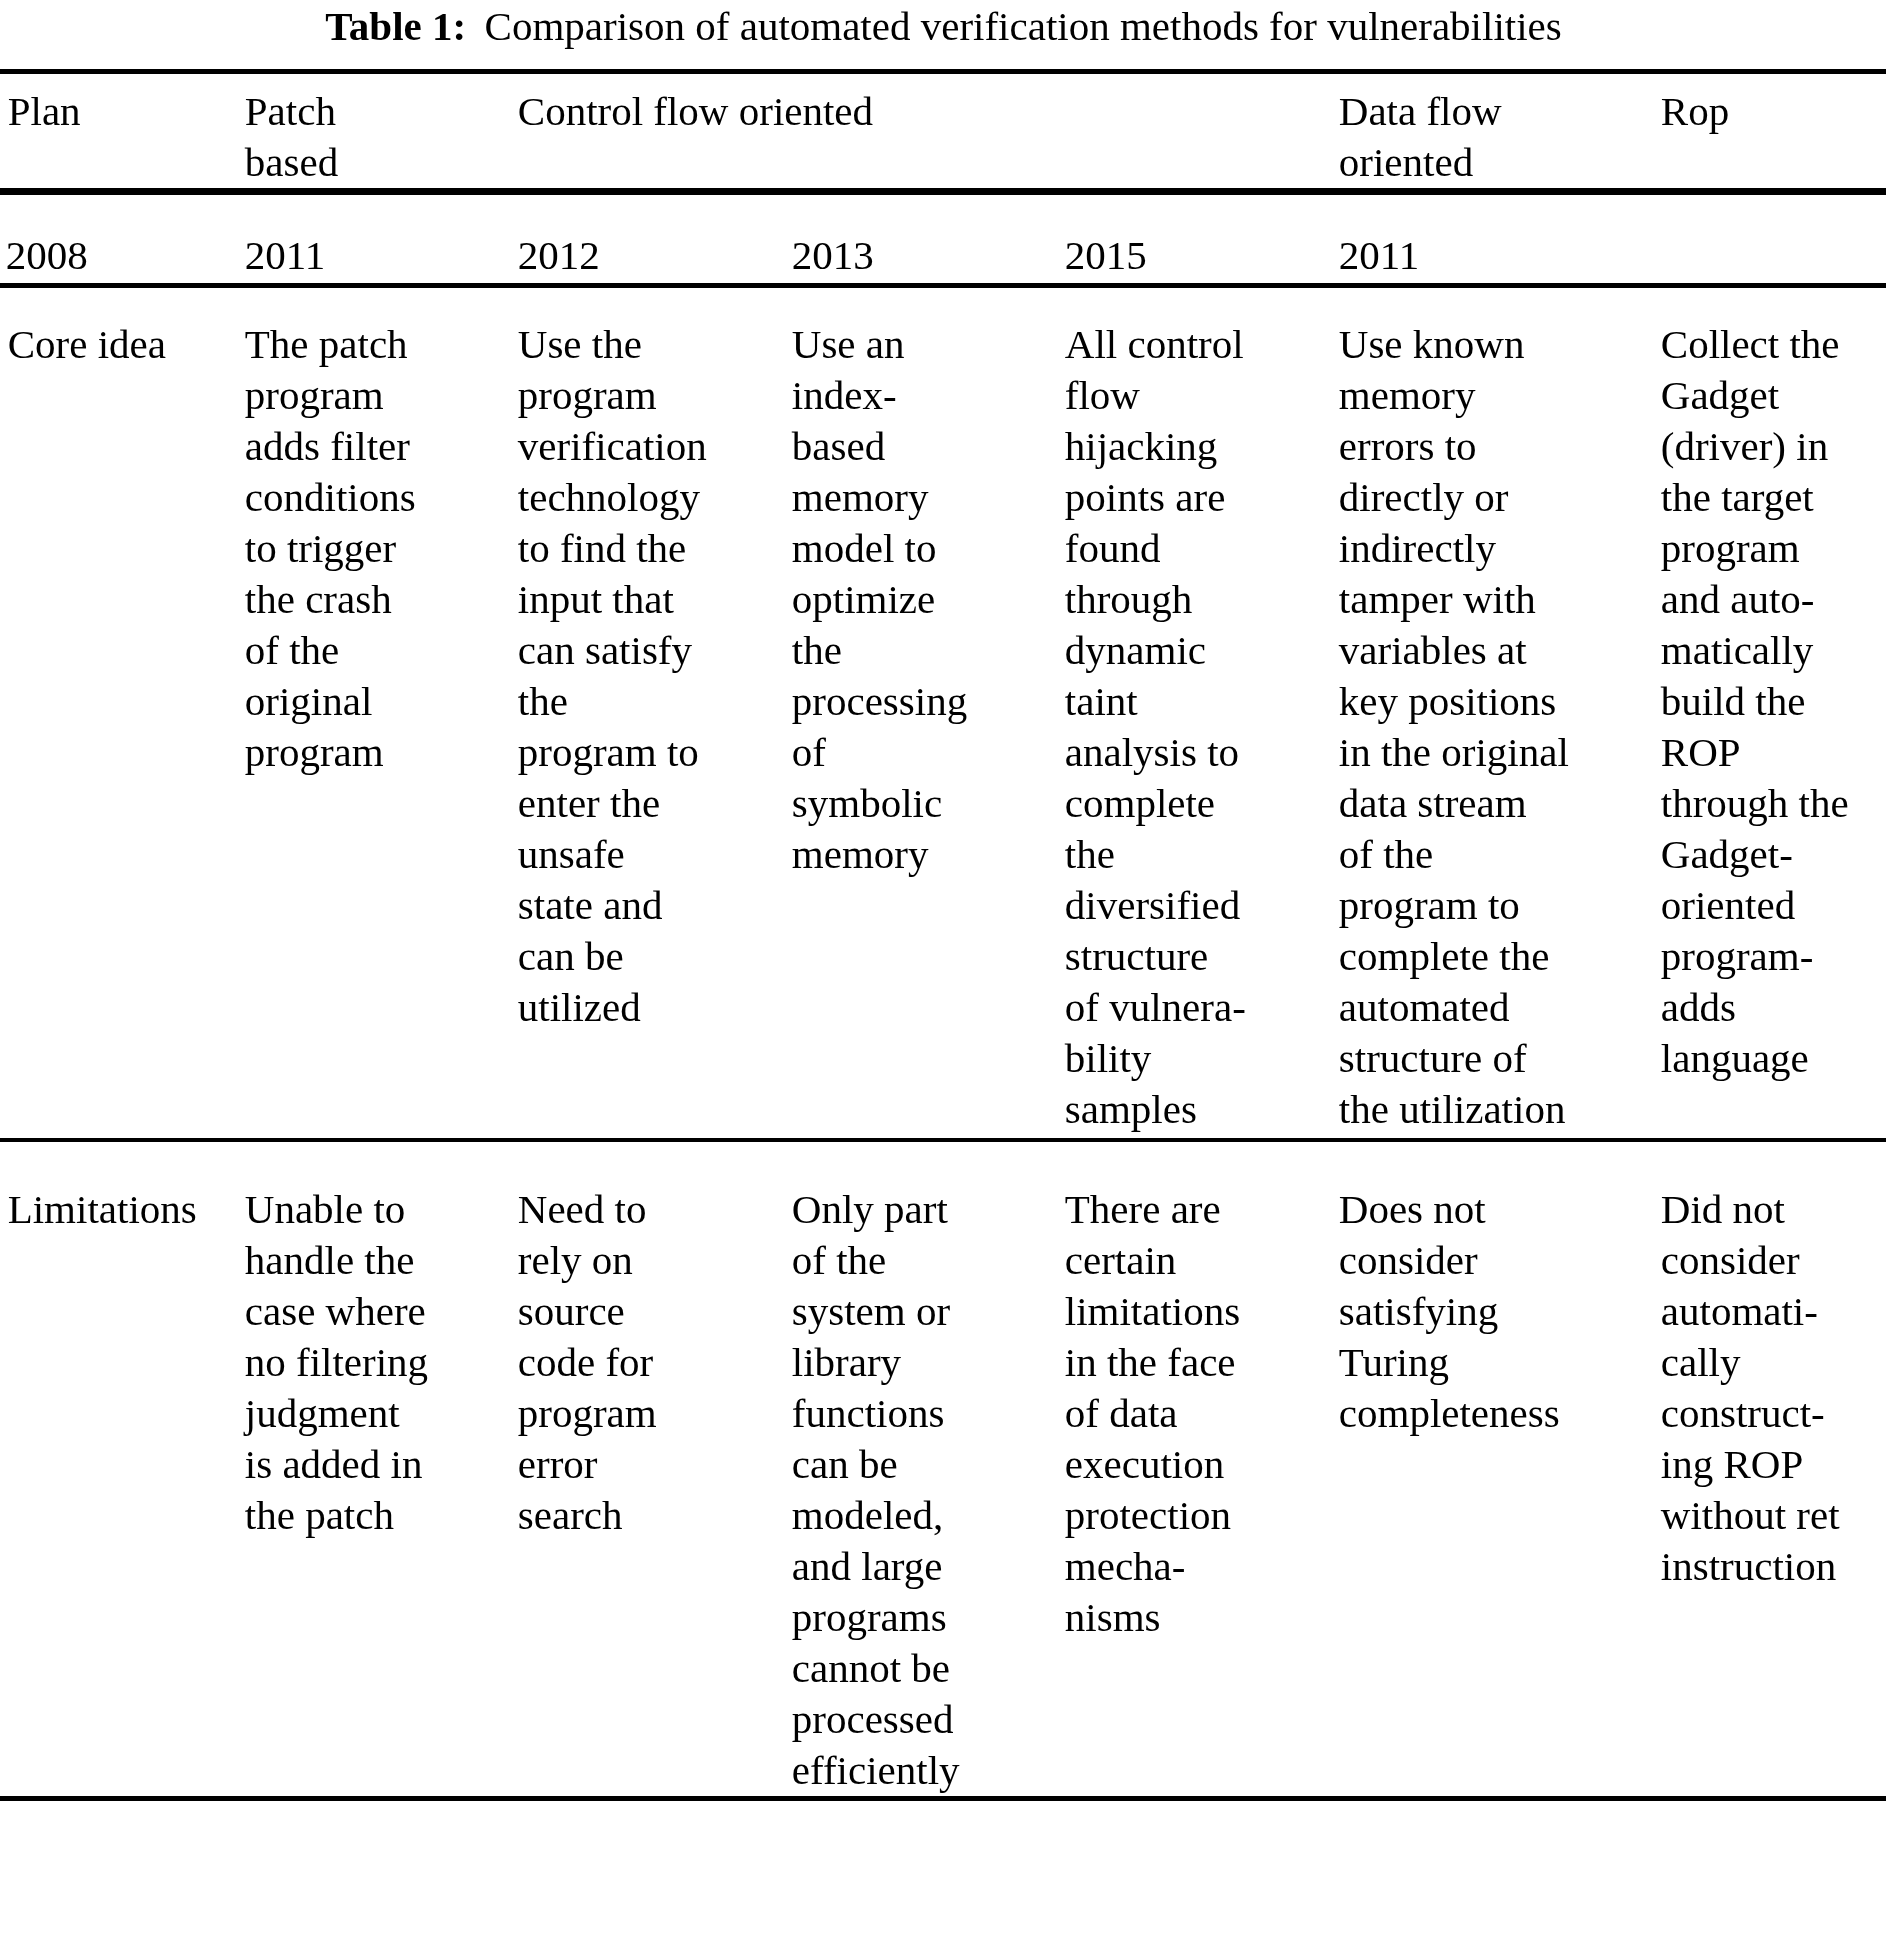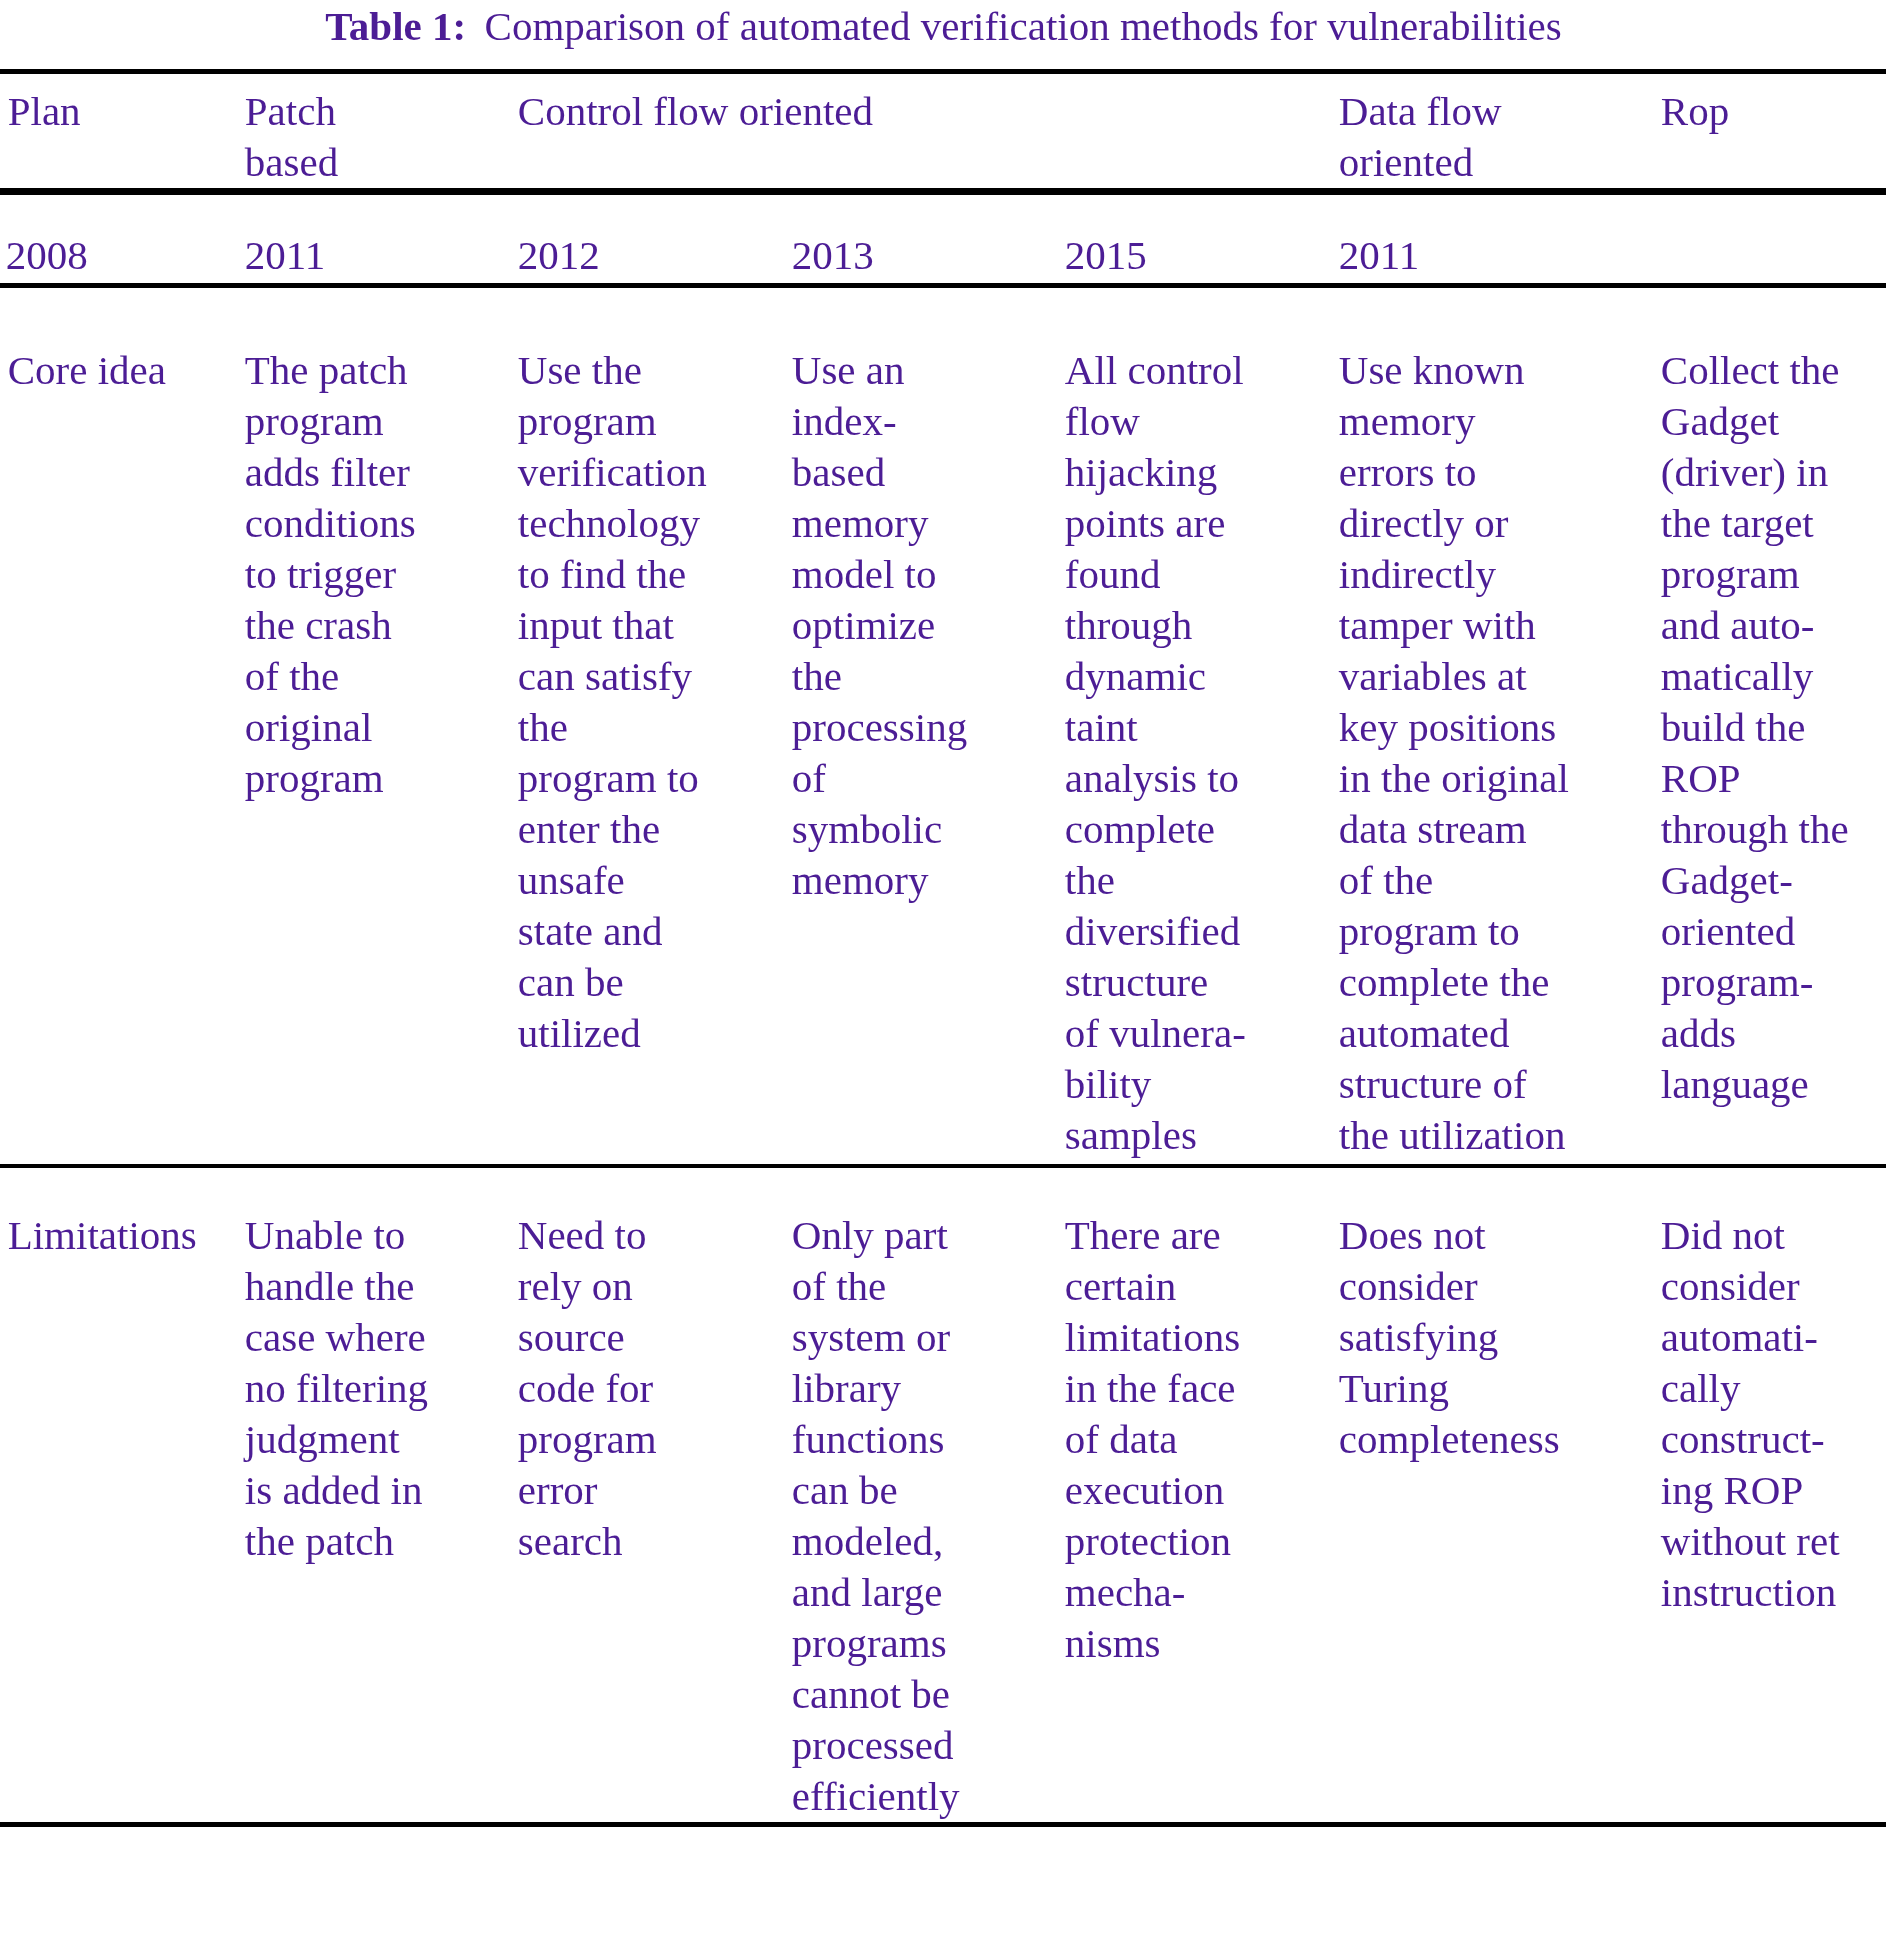--- a/index.html
+++ b/index.html
@@ -1,21 +1,21 @@
 <!DOCTYPE html>
 <html><head>
 <meta charset="utf-8">
 <style>
   html, body { margin: 0; padding: 0; background: #ffffff; }
   .page {
     position: relative;
     width: 1887px;
     height: 1955px;
     background: #ffffff;
-    color: #4c1d95;
+    color: #000000;
     font-family: "Liberation Serif", "DejaVu Serif", serif;
     font-size: 41px;
     line-height: 51px;
     overflow: hidden;
   }
   .caption {
     text-align: center;
     margin: 1.9px 0 0 0;
     line-height: 48px;
     white-space: nowrap;
@@ -37,21 +37,21 @@
   .cell {
     white-space: pre-line;
     padding-left: 5.8px;
     padding-right: 7.7px;
     box-sizing: border-box;
   }
   .cell.rowhead { padding-left: 7.7px; }
   .row-plan        { padding-top: 11.6px; padding-bottom: 0;  }
   .row-method      { padding-top: 37px; padding-bottom: 2.9px; }
   .row-release     { padding-top: 35px; padding-bottom: 1.9px; }
-  .row-core        { padding-top: 31px; padding-bottom: 2.9px; margin-top: 26px; }
+  .row-core        { padding-top: 31px; padding-bottom: 2.9px; }
   .row-limitations { padding-top: 42px; padding-bottom: 0;  }
   .span3 {
     grid-column: 3 / span 3;
     text-align: left;
     padding-right: 0;
   }
 </style>
 </head>
 <body>
 

